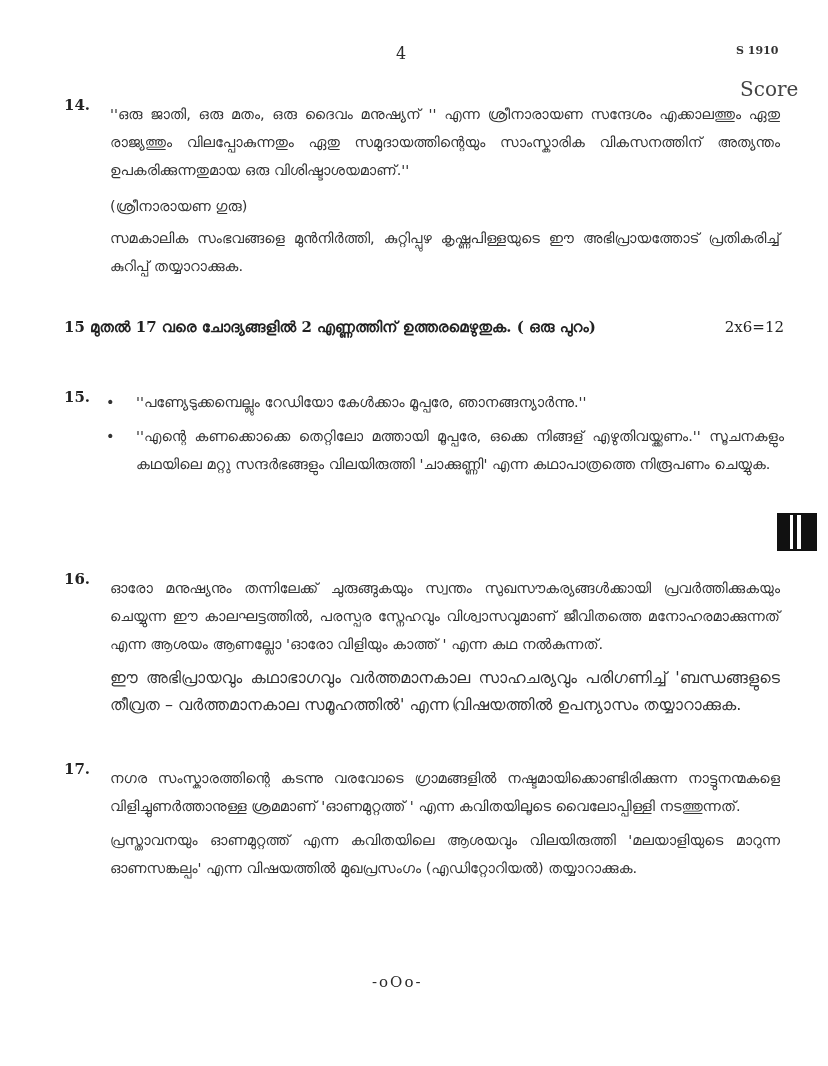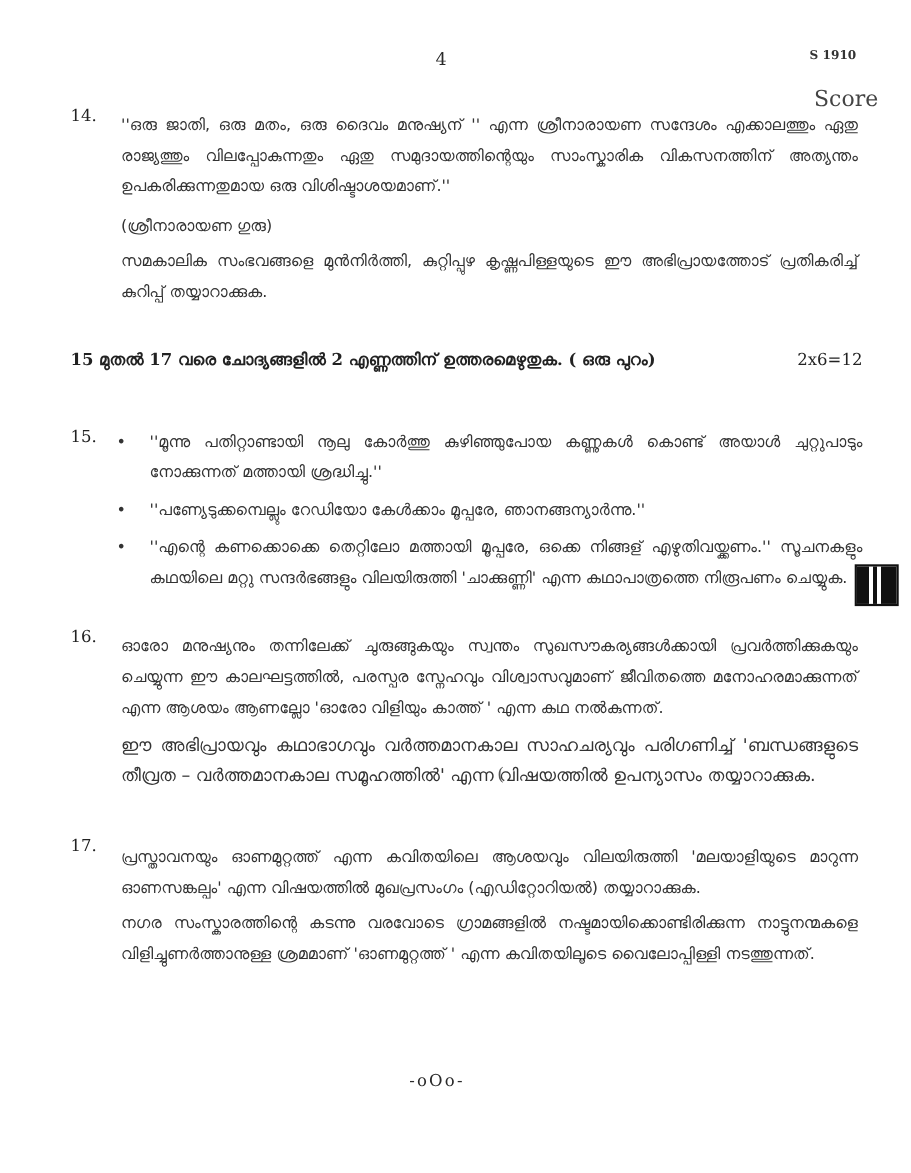--- a/index.html
+++ b/index.html
@@ -6,21 +6,21 @@
     body {
       width: 828px; height: 1066px; position: relative; overflow: hidden;
       background: #ffffff;
       font-family: "DejaVu Serif", "Liberation Serif", serif;
       color: #2a2a2a;
     }
     .page-num { position: absolute; top: 44px; left: 396px; font-size: 16px; }
     .code { position: absolute; top: 44px; left: 736px; font-size: 11px; font-weight: bold; color:#333; }
     .score { position: absolute; top: 77px; left: 740px; font-size: 20px; color:#444; }
     .q { position: absolute; left: 64px; width: 720px; }
-    .qnum { position: absolute; left: 0; top: 0; font-weight: normal; font-size: 15px; color:#222;}
+    .qnum { position: absolute; left: 0; top: 0; font-weight: bold; font-size: 15px; color:#222;}
     .body { margin-left: 42px; font-family: "DejaVu Sans", "Liberation Sans", sans-serif; font-size: 14.5px; line-height: 28px; text-align: justify; color:#333; }
     .body p { margin: 4px; }
     .center { text-align: left; }
     .instr { position: absolute; left: 64px; top: 318px; width: 720px; font-size: 15px; font-weight: bold; color:#222; }
     .instr .marks { position: absolute; right: 0; top: 0; font-weight: normal; }
     ul.bullets { list-style: none; margin: 0; padding: 0; }
     ul.bullets li { position: relative; padding-left: 30px; margin-bottom: 6px; }
     ul.bullets li::before { content: "•"; position: absolute; left: 0; top: 0; }
     .small { font-size: 16px; line-height: 27px; }
     .qr { position: absolute; left: 777px; top: 513px; width: 40px; height: 38px;
@@ -48,21 +48,20 @@
 
 <div class="instr">
   <span>15 മുതൽ 17 വരെ ചോദ്യങ്ങളിൽ 2 എണ്ണത്തിന് ഉത്തരമെഴുതുക. ( ഒരു പുറം)</span>
   <span class="marks">2x6=12</span>
 </div>
 
 <div class="q" style="top:388px;">
   <span class="qnum">15.</span>
   <div class="body">
     <ul class="bullets">
-      <li>''മൂന്നു പതിറ്റാണ്ടായി നൂലു കോർത്തു കുഴിഞ്ഞുപോയ കണ്ണുകൾ കൊണ്ട് അയാൾ ചുറ്റുപാടും നോക്കുന്നത് മത്തായി ശ്രദ്ധിച്ചു.''</li>
       <li>''പണ്യേടുക്കമ്പെല്ലും റേഡിയോ കേൾക്കാം മൂപ്പരേ, ഞാനങ്ങന്യാർന്നു.''</li>
       <li>''എന്റെ കണക്കൊക്കെ തെറ്റിലോ മത്തായി മൂപ്പരേ, ഒക്കെ നിങ്ങള് എഴുതിവയ്ക്കണം.'' സൂചനകളും കഥയിലെ മറ്റു സന്ദർഭങ്ങളും വിലയിരുത്തി 'ചാക്കുണ്ണി' എന്ന കഥാപാത്രത്തെ നിരൂപണം ചെയ്യുക.</li>
     </ul>
   </div>
 </div>
 
 <div class="qr"></div>
 
 <div class="q" style="top:570px;">
   <span class="qnum">16.</span>
@@ -70,18 +69,18 @@
     <p>ഓരോ മനുഷ്യനും തന്നിലേക്ക് ചുരുങ്ങുകയും സ്വന്തം സുഖസൗകര്യങ്ങൾക്കായി പ്രവർത്തിക്കുകയും ചെയ്യുന്ന ഈ കാലഘട്ടത്തിൽ, പരസ്പര സ്നേഹവും വിശ്വാസവുമാണ് ജീവിതത്തെ മനോഹരമാക്കുന്നത് എന്ന ആശയം ആണല്ലോ 'ഓരോ വിളിയും കാത്ത് ' എന്ന കഥ നൽകുന്നത്.</p>
     <p class="small" style="margin-top:6px;">ഈ അഭിപ്രായവും കഥാഭാഗവും വർത്തമാനകാല സാഹചര്യവും പരിഗണിച്ച് 'ബന്ധങ്ങളുടെ തീവ്രത – വർത്തമാനകാല സമൂഹത്തിൽ' എന്ന വിഷയത്തിൽ ഉപന്യാസം തയ്യാറാക്കുക.</p>
   </div>
 </div>
 
 <div class="mark">(</div>
 
 <div class="q" style="top:760px;">
   <span class="qnum">17.</span>
   <div class="body">
+    <p>നഗര സംസ്കാരത്തിന്റെ കടന്നു വരവോടെ ഗ്രാമങ്ങളിൽ നഷ്ടമായിക്കൊണ്ടിരിക്കുന്ന നാട്ടുനന്മകളെ വിളിച്ചുണർത്താനുള്ള ശ്രമമാണ് 'ഓണമുറ്റത്ത് ' എന്ന കവിതയിലൂടെ വൈലോപ്പിള്ളി നടത്തുന്നത്.</p>
     <p style="margin-top:6px;">പ്രസ്താവനയും ഓണമുറ്റത്ത് എന്ന കവിതയിലെ ആശയവും വിലയിരുത്തി 'മലയാളിയുടെ മാറുന്ന ഓണസങ്കല്പം' എന്ന വിഷയത്തിൽ മുഖപ്രസംഗം (എഡിറ്റോറിയൽ) തയ്യാറാക്കുക.</p>
-    <p>നഗര സംസ്കാരത്തിന്റെ കടന്നു വരവോടെ ഗ്രാമങ്ങളിൽ നഷ്ടമായിക്കൊണ്ടിരിക്കുന്ന നാട്ടുനന്മകളെ വിളിച്ചുണർത്താനുള്ള ശ്രമമാണ് 'ഓണമുറ്റത്ത് ' എന്ന കവിതയിലൂടെ വൈലോപ്പിള്ളി നടത്തുന്നത്.</p>
   </div>
 </div>
 
 <div class="end">-oOo-</div>
 
 </body></html>

